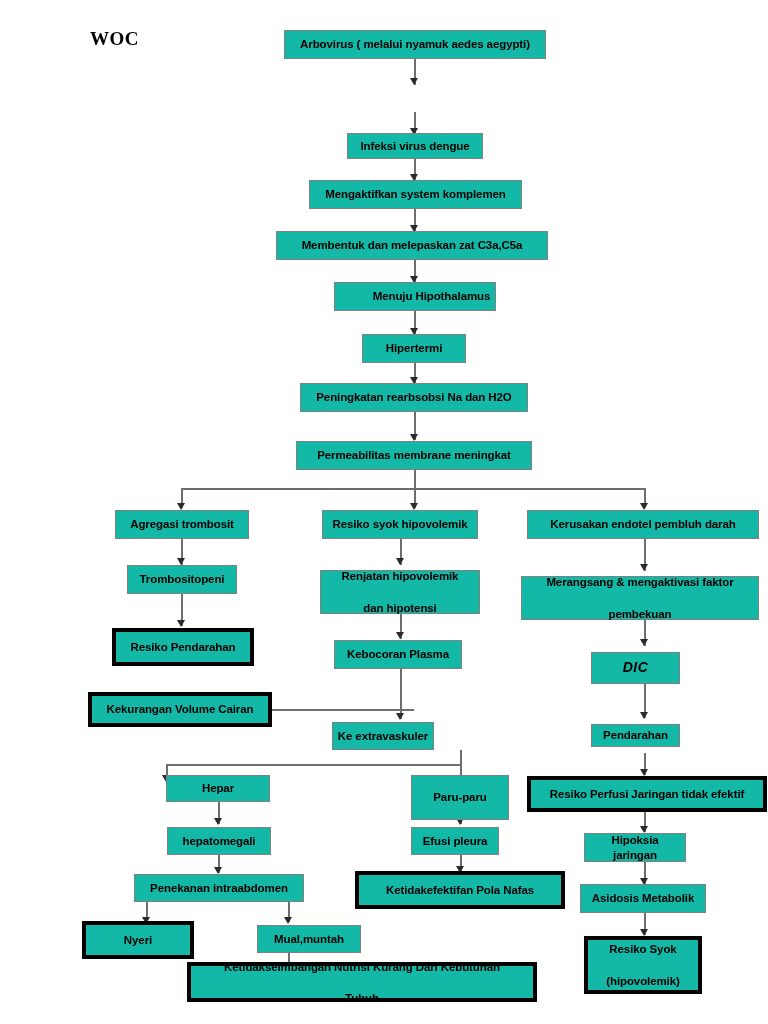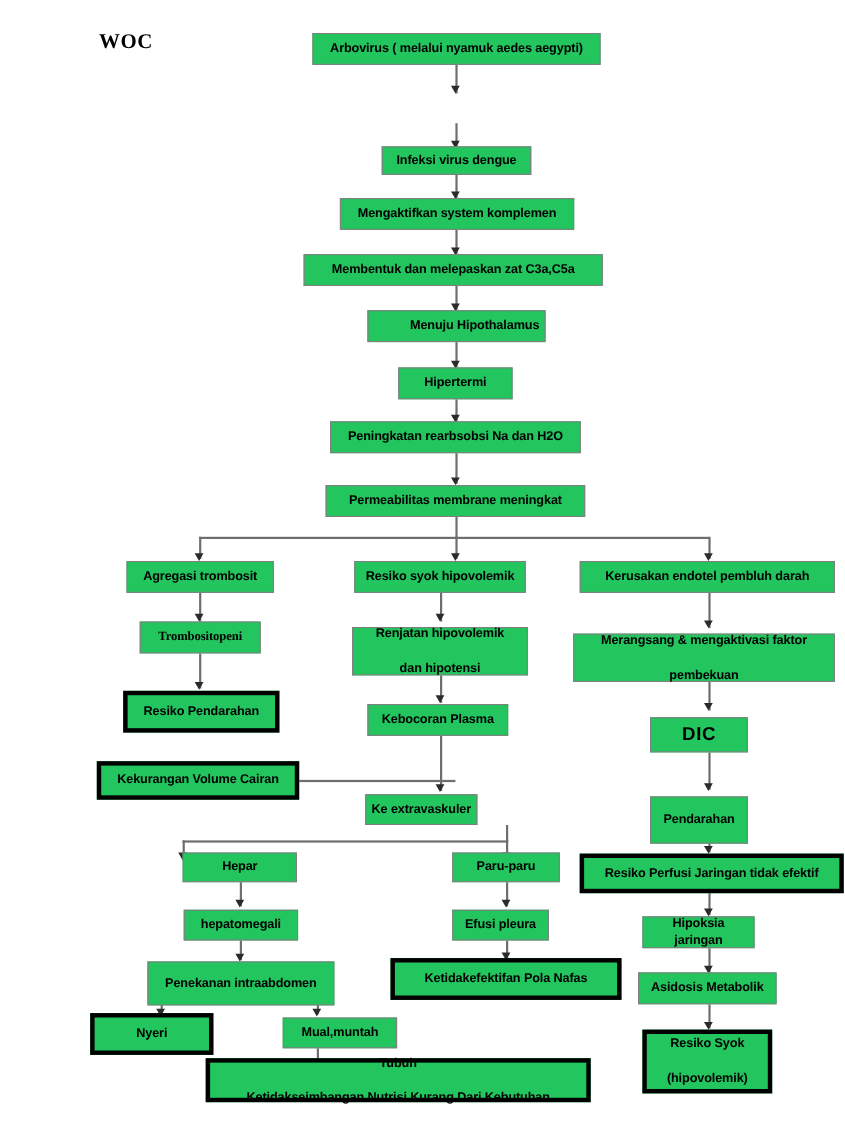--- a/index.html
+++ b/index.html
@@ -7,35 +7,35 @@
     width:768px;height:1024px;position:relative;overflow:hidden;
     font-family:"Liberation Sans","DejaVu Sans",sans-serif;
     color:#000000;
   }
   #canvas{position:absolute;left:0;top:0;width:768px;height:1024px;}
   
   .node{
     position:absolute;box-sizing:border-box;
     display:flex;align-items:center;justify-content:center;
     text-align:center;line-height:1.25;
-    background:#22c55e;
+    background:#14b8a6;
     border:1px solid #7f7f7f;
     font-size:11.5px;
     font-weight:600;
     letter-spacing:-0.1px;
     padding:1px 4px;
     z-index:3;
   }
   .node.thin{border:1px solid #808080;font-weight:600;}
   .node.bold{
     border:4px solid #000000;
     font-weight:700;
     box-shadow:0 0 0 0 transparent;
   }
-  .node.big{font-size:17px;font-weight:700;letter-spacing:0.5px;}
+  .node.big{font-size:14px;font-weight:700;letter-spacing:0.5px;font-style:italic;}
   .node .tl{display:block;}
   .node .two{display:flex;flex-direction:column;gap:17px;}
   
   .vline{position:absolute;width:1.5px;background:#6e6e6e;z-index:1;}
   .hline{position:absolute;height:1.5px;background:#6e6e6e;z-index:1;}
   .arrow{
     position:absolute;width:0;height:0;
     border-left:4.5px solid transparent;
     border-right:4.5px solid transparent;
     border-top:7px solid #2b2b2b;
@@ -95,21 +95,21 @@
   <div class="arrow" style="left:177px;top:503px;"></div>
   <div class="vline" style="left:414px;top:488px;height:20px;"></div>
   <div class="arrow" style="left:410px;top:503px;"></div>
   <div class="vline" style="left:644px;top:488px;height:20px;"></div>
   <div class="arrow" style="left:640px;top:503px;"></div>
 
   <div class="node thin" style="left:115px;top:510px;width:134px;height:29px;">Agregasi trombosit</div>
   <div class="vline" style="left:181px;top:539px;height:26px;"></div>
   <div class="arrow" style="left:177px;top:558px;"></div>
 
-  <div class="node thin" style="left:127px;top:565px;width:110px;height:29px;font-family:Liberation Serif, serif;">Trombositopeni</div>
+  <div class="node thin" style="left:127px;top:565px;width:110px;height:29px;">Trombositopeni</div>
   <div class="vline" style="left:181px;top:594px;height:32px;"></div>
   <div class="arrow" style="left:177px;top:620px;"></div>
 
   <div class="node bold" style="left:88px;top:692px;width:184px;height:35px;">Kekurangan Volume Cairan</div>
 
   <div class="node bold" style="left:112px;top:628px;width:142px;height:38px;">Resiko Pendarahan</div>
 
   <div class="hline" style="left:272px;top:709px;width:142px;"></div>
 
   <div class="node thin" style="left:322px;top:510px;width:156px;height:29px;">Resiko syok hipovolemik</div>
@@ -140,40 +140,40 @@
   <div class="arrow" style="left:456px;top:775px;"></div>
 
   <div class="node thin" style="left:166px;top:775px;width:104px;height:27px;">Hepar</div>
   <div class="vline" style="left:218px;top:802px;height:22px;"></div>
   <div class="arrow" style="left:214px;top:818px;"></div>
 
   <div class="node thin" style="left:167px;top:827px;width:104px;height:28px;">hepatomegali</div>
   <div class="vline" style="left:218px;top:855px;height:18px;"></div>
   <div class="arrow" style="left:214px;top:867px;"></div>
 
-  <div class="node thin" style="left:134px;top:874px;width:170px;height:40px;">Penekanan intraabdomen</div>
+  <div class="node thin" style="left:134px;top:874px;width:170px;height:28px;">Penekanan intraabdomen</div>
 
   <div class="vline" style="left:146px;top:902px;height:20px;"></div>
   <div class="arrow" style="left:142px;top:917px;"></div>
   <div class="vline" style="left:288px;top:902px;height:20px;"></div>
   <div class="arrow" style="left:284px;top:917px;"></div>
 
   <div class="node bold" style="left:82px;top:921px;width:112px;height:38px;">Nyeri</div>
 
   <div class="node thin" style="left:257px;top:925px;width:104px;height:28px;">Mual,muntah</div>
   <div class="vline" style="left:288px;top:953px;height:18px;"></div>
 
   <div class="node bold" style="left:187px;top:962px;width:350px;height:40px;padding-top:2px;">
     <span class="two">
+      <span class="tl">Ketidakseimbangan Nutrisi Kurang Dari Kebutuhan</span>
       <span class="tl">Tubuh</span>
-      <span class="tl">Ketidakseimbangan Nutrisi Kurang Dari Kebutuhan</span>
-    </span>
-  </div>
-
-  <div class="node thin" style="left:411px;top:775px;width:98px;height:27px;">Paru-paru</div>
+    </span>
+  </div>
+
+  <div class="node thin" style="left:411px;top:775px;width:98px;height:45px;">Paru-paru</div>
   <div class="vline" style="left:460px;top:802px;height:22px;"></div>
   <div class="arrow" style="left:456px;top:818px;"></div>
 
   <div class="node thin" style="left:411px;top:827px;width:88px;height:28px;">Efusi pleura</div>
   <div class="vline" style="left:460px;top:855px;height:17px;"></div>
   <div class="arrow" style="left:456px;top:866px;"></div>
 
   <div class="node bold" style="left:355px;top:871px;width:210px;height:38px;">Ketidakefektifan Pola Nafas</div>
 
   <div class="node thin" style="left:527px;top:510px;width:232px;height:29px;">Kerusakan endotel pembluh darah</div>
@@ -186,21 +186,21 @@
       <span class="tl">pembekuan</span>
     </span>
   </div>
   <div class="vline" style="left:644px;top:620px;height:26px;"></div>
   <div class="arrow" style="left:640px;top:639px;"></div>
 
   <div class="node thin big" style="left:591px;top:652px;width:89px;height:32px;">DIC</div>
   <div class="vline" style="left:644px;top:684px;height:34px;"></div>
   <div class="arrow" style="left:640px;top:712px;"></div>
 
-  <div class="node thin" style="left:591px;top:724px;width:89px;height:43px;">Pendarahan</div>
+  <div class="node thin" style="left:591px;top:724px;width:89px;height:23px;">Pendarahan</div>
   <div class="vline" style="left:644px;top:753px;height:22px;"></div>
   <div class="arrow" style="left:640px;top:769px;"></div>
 
   <div class="node bold" style="left:527px;top:776px;width:240px;height:36px;">Resiko Perfusi Jaringan tidak efektif</div>
   <div class="vline" style="left:644px;top:812px;height:20px;"></div>
   <div class="arrow" style="left:640px;top:826px;"></div>
 
   <div class="node thin" style="left:584px;top:833px;width:102px;height:29px;">Hipoksia jaringan</div>
   <div class="vline" style="left:644px;top:862px;height:22px;"></div>
   <div class="arrow" style="left:640px;top:878px;"></div>

